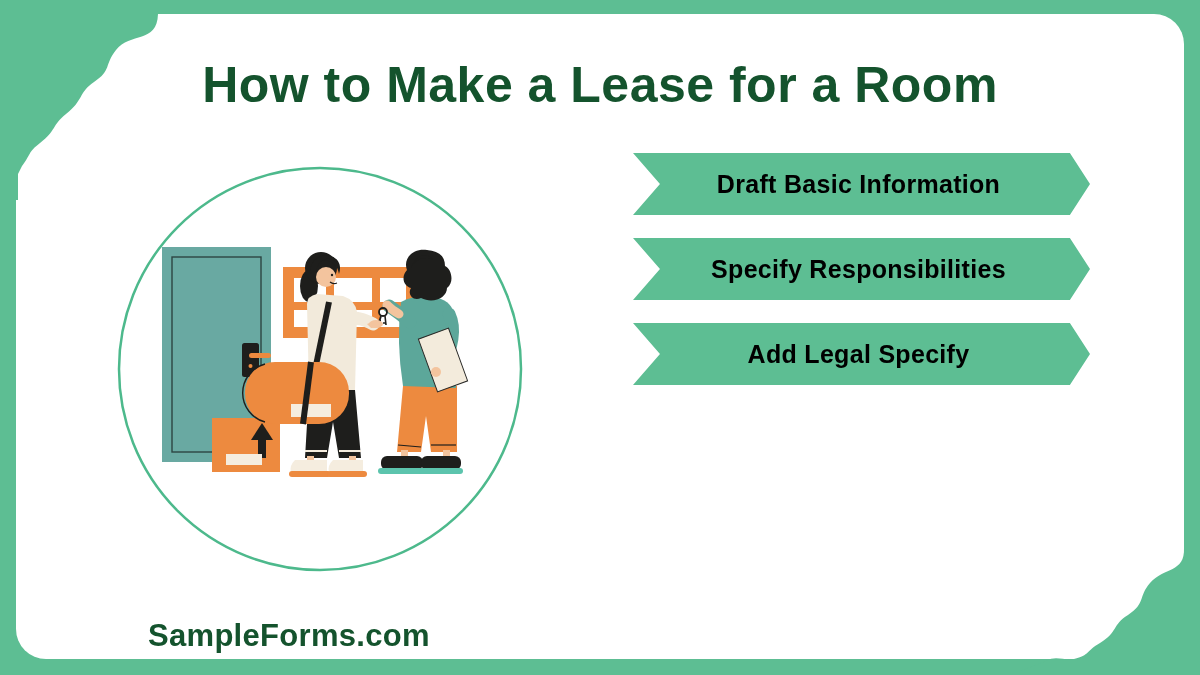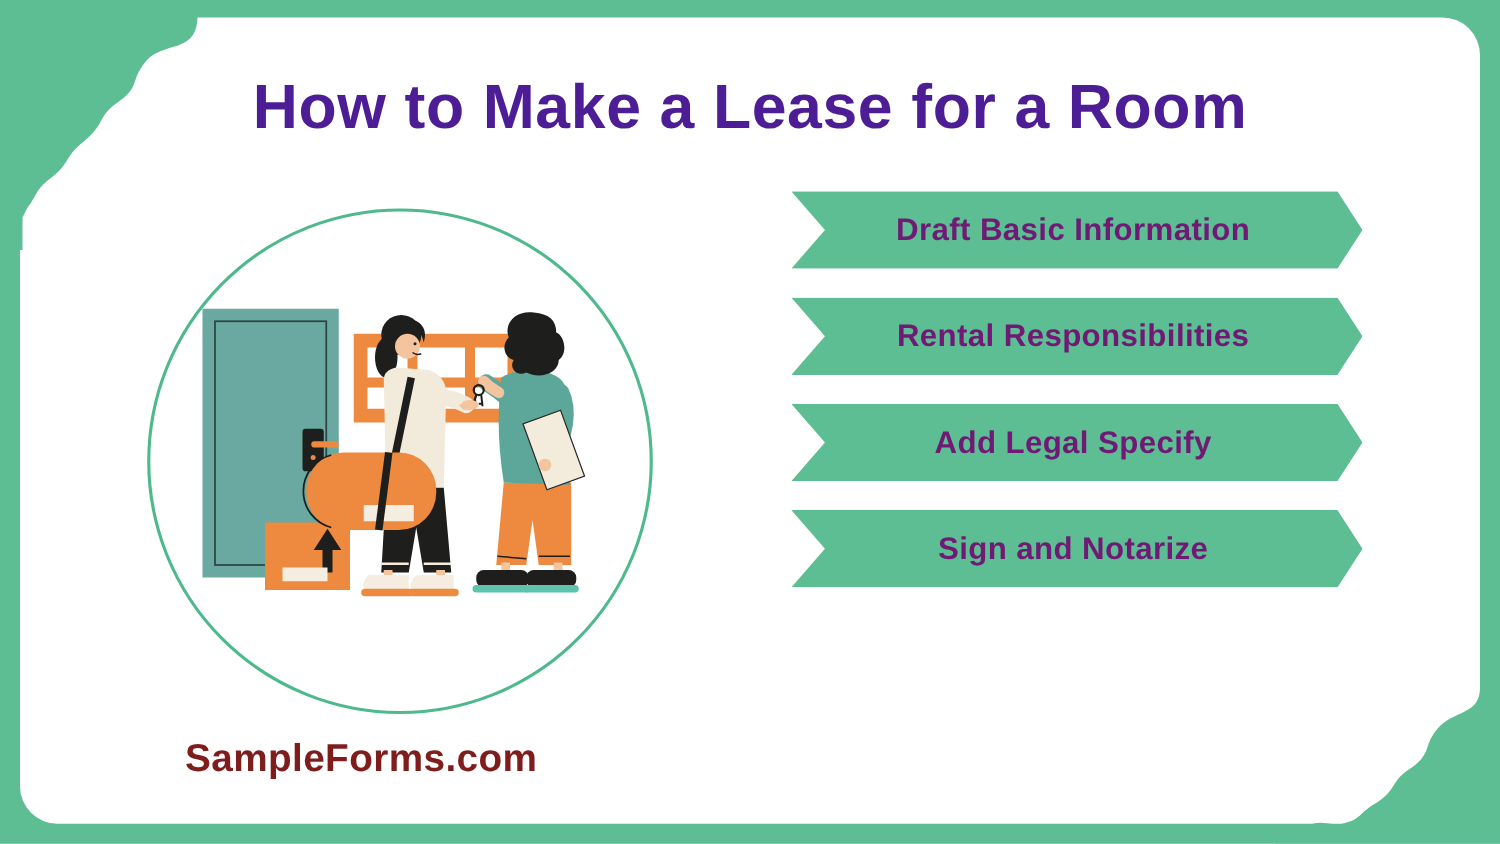--- a/index.html
+++ b/index.html
@@ -25,21 +25,21 @@
   .corner-wave.br { right: 0; bottom: 0; }
   .title {
     position: absolute;
     left: 0; top: 56px;
     width: 1200px;
     margin: 0;
     text-align: center;
     font-size: 50px;
     font-weight: bold;
     letter-spacing: 0.5px;
-    color: #4c1d95;
+    color: #14532d;
   }
   .illustration {
     position: absolute;
     left: 115px; top: 164px;
     width: 410px; height: 410px;
   }
   .steps {
     position: absolute;
     left: 633px; top: 153px;
     width: 457px;
@@ -49,33 +49,33 @@
   }
   .step-banner {
     height: 62px;
     background: #5dbe93;
     clip-path: polygon(0% 0%, 95.6% 0%, 100% 50%, 95.6% 100%, 0% 100%, 5.9% 50%);
     display: flex;
     align-items: center;
     justify-content: center;
   }
   .step-banner span {
-    color: #701a75;
+    color: #000000;
     font-size: 25px;
     font-weight: bold;
     letter-spacing: 0.3px;
     padding-right: 6px;
   }
   .footer-brand {
     position: absolute;
-    left: 148px; top: 589px;
+    left: 148px; top: 618px;
     font-size: 31px;
     font-weight: bold;
     letter-spacing: 0.3px;
-    color: #7f1d1d;
+    color: #14532d;
   }
 </style>
 </head>
 <body>
 
 <div class="card"></div>
 
 <svg class="corner-wave tl" width="180" height="200" viewBox="0 0 180 200">
   <path fill="#5dbe93" d="M0,0 H158 L158,14
     C157,44 130,32 116,50
@@ -186,23 +186,20 @@
       <line x1="196" y1="198" x2="188" y2="260" stroke="#1e1e1c" stroke-width="6"></line>
     </g>
   </g>
 </svg>
 
 <div class="steps">
   <div class="step-banner">
     <span>Draft Basic Information</span>
   </div>
   <div class="step-banner">
-    <span>Rental Responsibilities</span>
+    <span>Specify Responsibilities</span>
   </div>
   <div class="step-banner">
     <span>Add Legal Specify</span>
   </div>
-  <div class="step-banner">
-    <span>Sign and Notarize</span>
-  </div>
 </div>
 
 <div class="footer-brand">SampleForms.com</div>
 
 </body></html>

